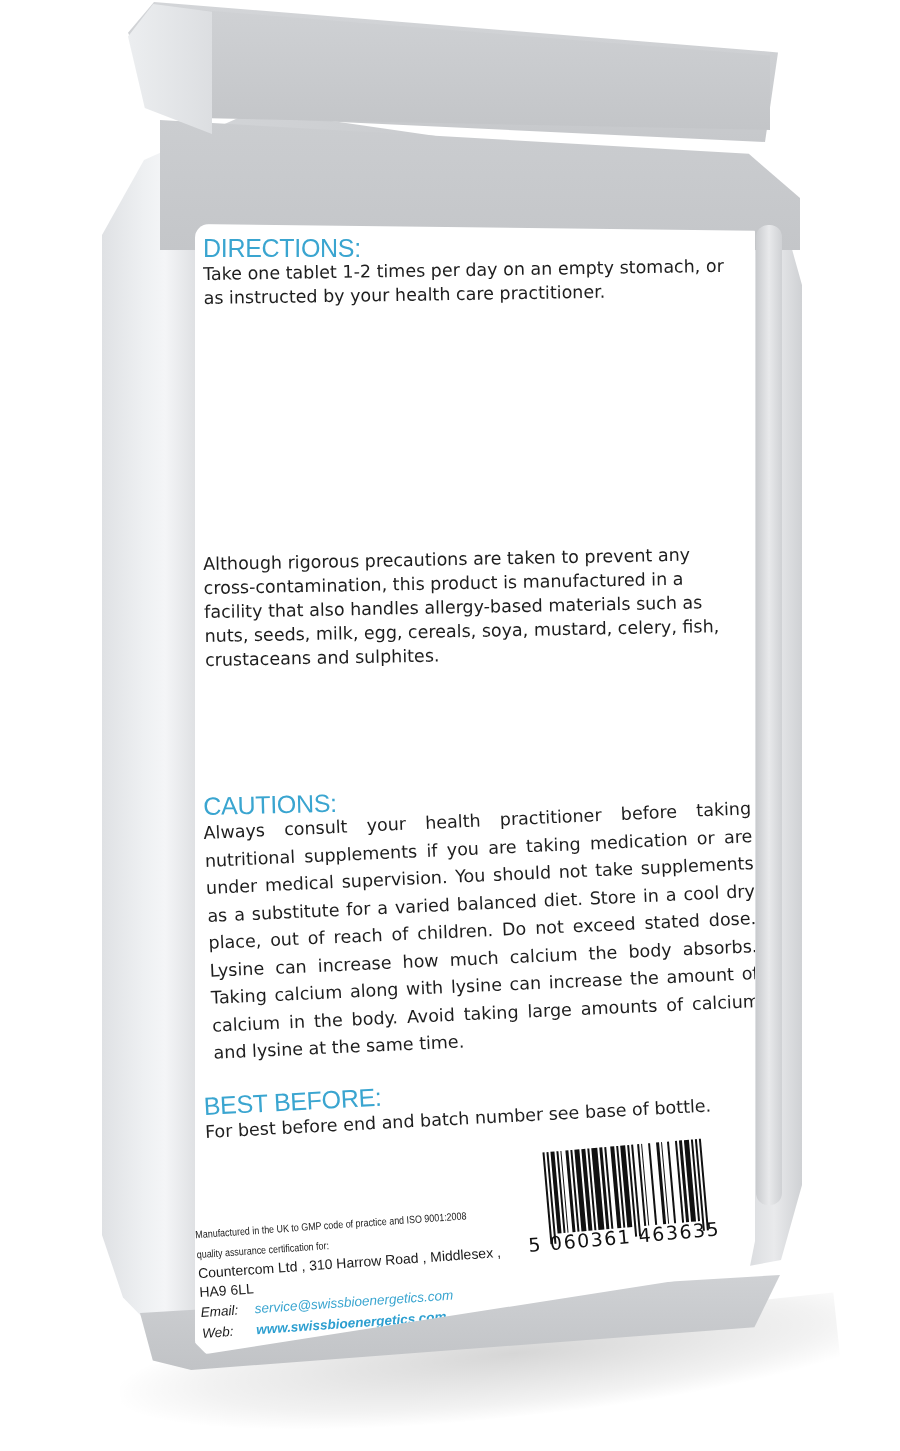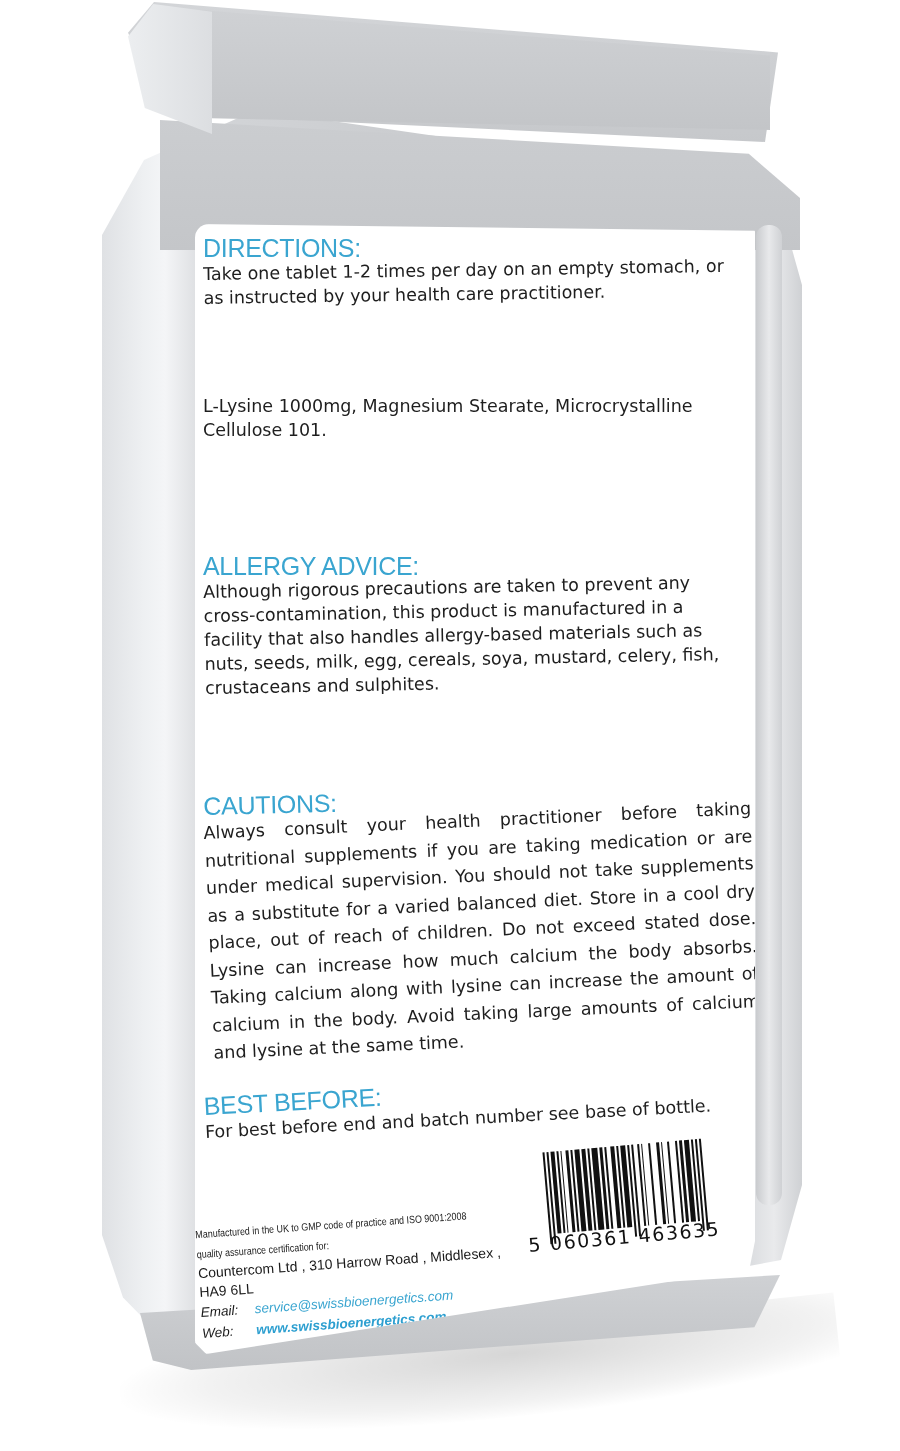--- a/index.html
+++ b/index.html
@@ -125,25 +125,23 @@
   <div class="cap-left"></div>
 
   <div class="label">
 
     <div class="section" id="sec-directions">
       <span class="heading">DIRECTIONS:</span>
       <span class="body-text">Take one tablet 1-2 times per day on an empty stomach, or as instructed by your health care practitioner.</span>
     </div>
 
     <div class="section" id="sec-ingredients">
-      <span class="body-text">L-Lysine 1000mg, Magnesium Stearate, Microcrystalline Cellulose 101.</span>
     </div>
 
     <div class="section" id="sec-allergy">
-      <span class="heading">ALLERGY ADVICE:</span>
       <span class="body-text">Although rigorous precautions are taken to prevent any cross-contamination, this product is manufactured in a facility that also handles allergy-based materials such as nuts, seeds, milk, egg, cereals, soya, mustard, celery, fish, crustaceans and sulphites.</span>
     </div>
 
     <div class="section" id="sec-cautions">
       <span class="heading">CAUTIONS:</span>
       <span class="body-text">Always consult your health practitioner before taking nutritional supplements if you are taking medication or are under medical supervision. You should not take supplements as a substitute for a varied balanced diet. Store in a cool dry place, out of reach of children. Do not exceed stated dose. Lysine can increase how much calcium the body absorbs. Taking calcium along with lysine can increase the amount of calcium in the body. Avoid taking large amounts of calcium and lysine at the same time.</span>
     </div>
 
     <div class="section" id="sec-bestbefore">
       <span class="heading">BEST BEFORE:</span>

